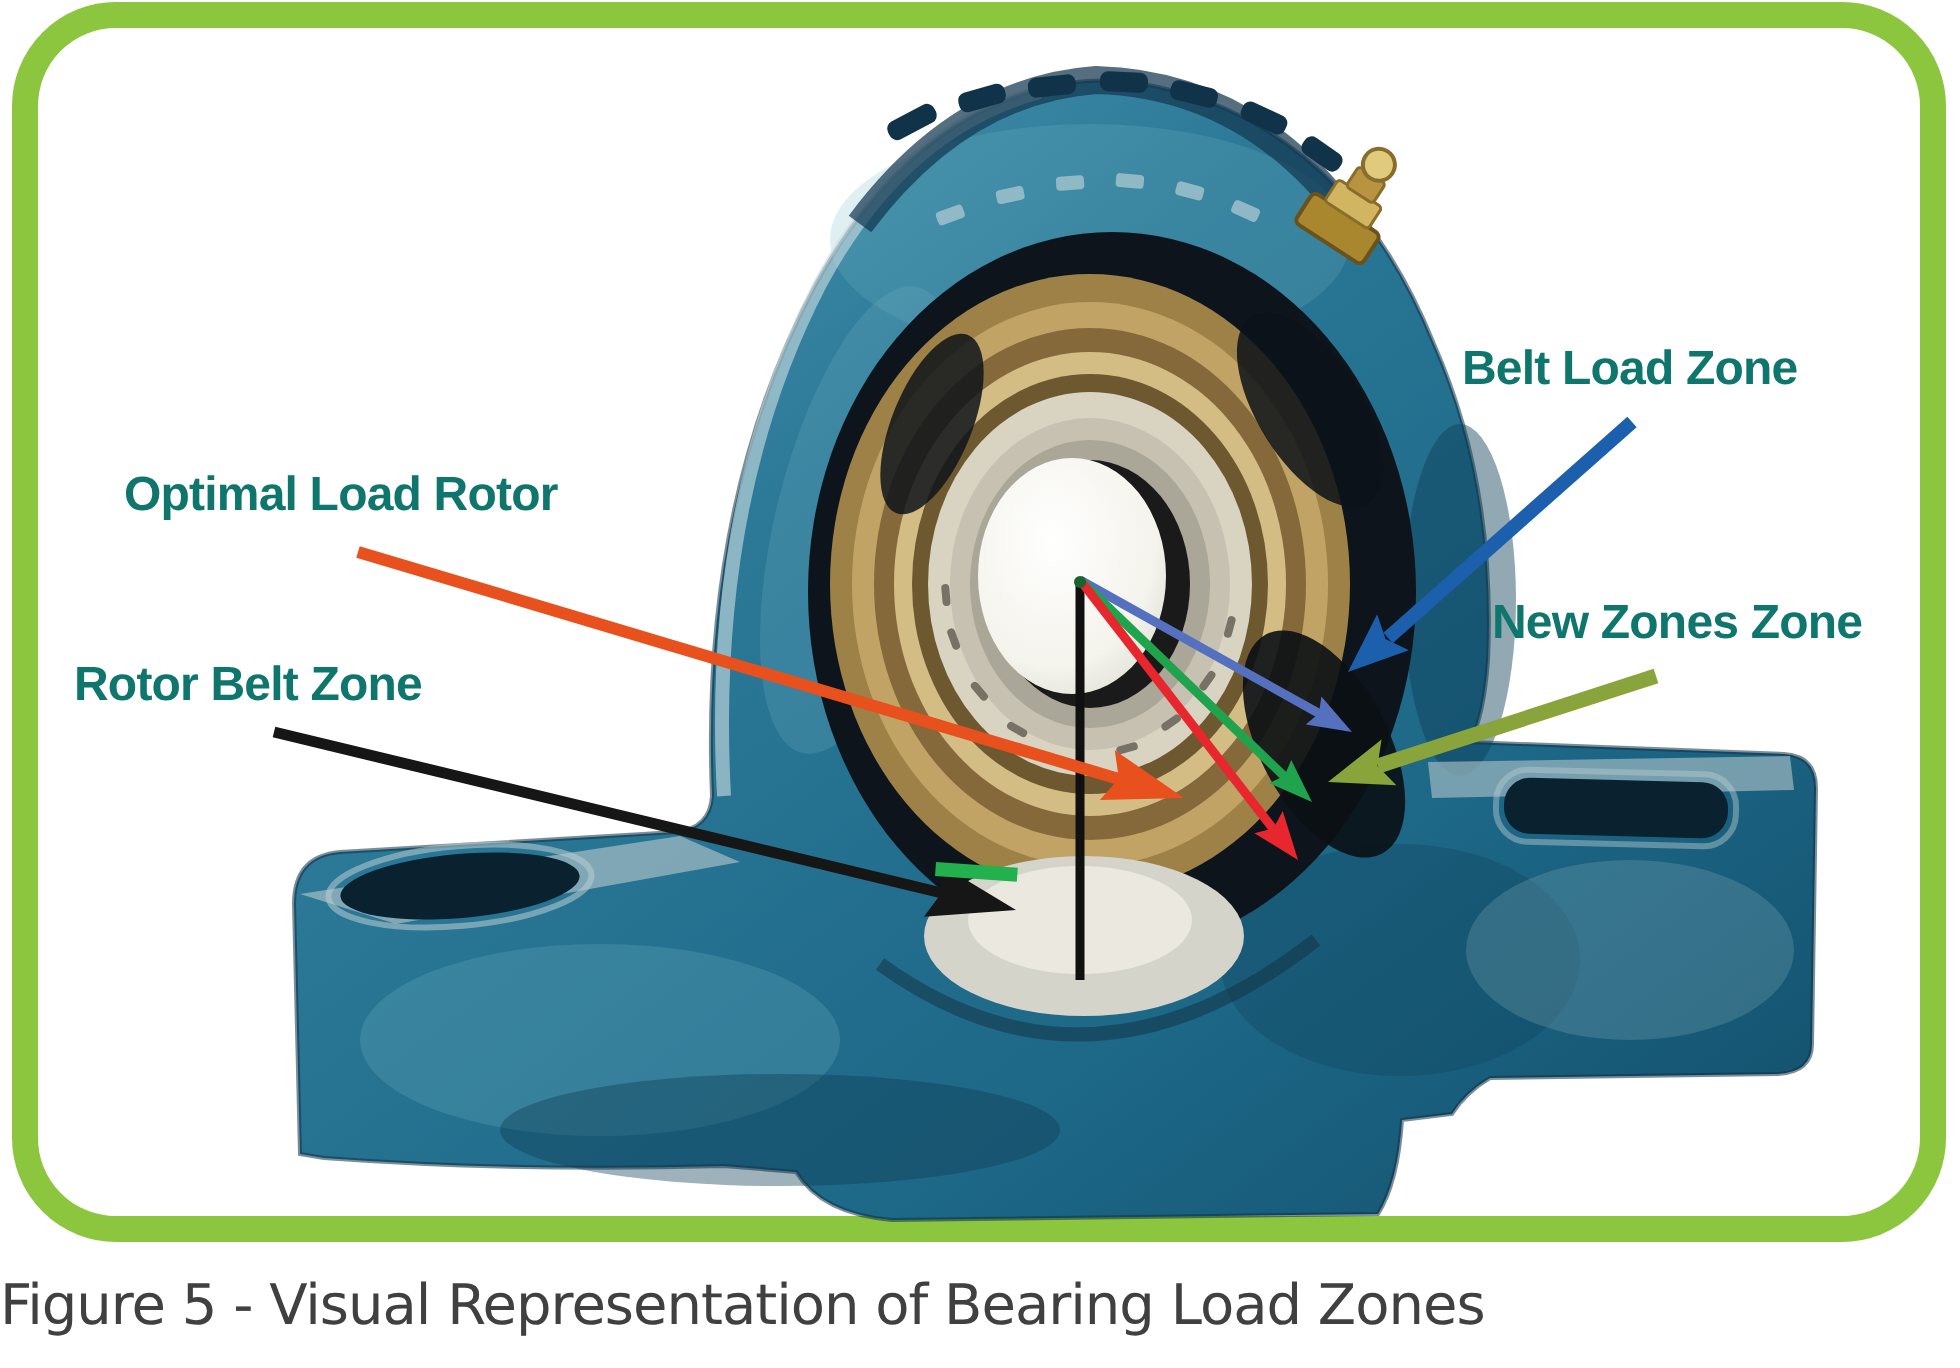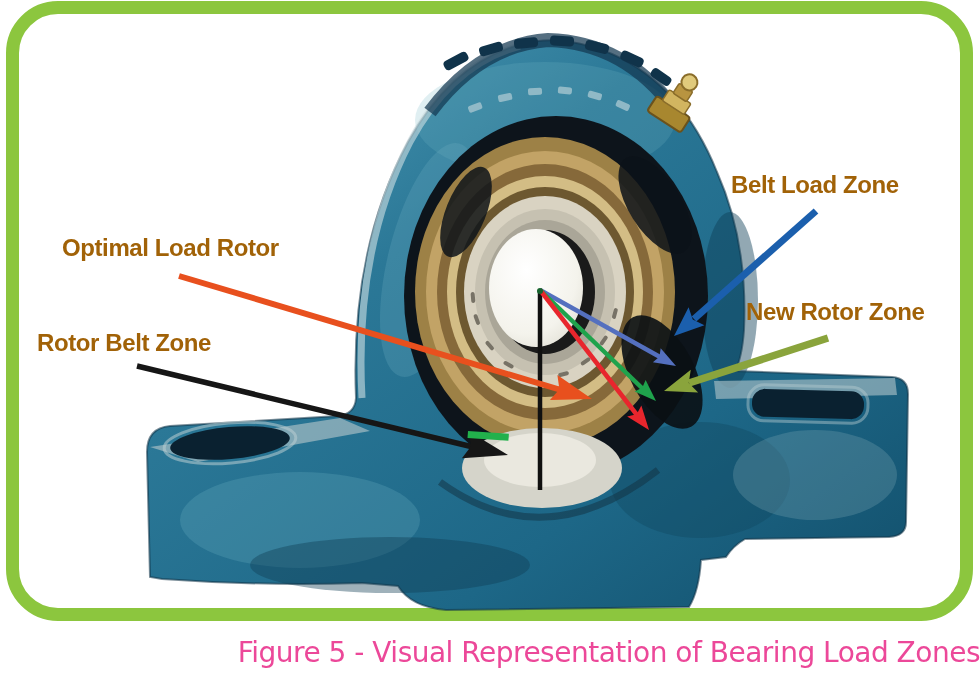--- a/index.html
+++ b/index.html
@@ -7,26 +7,26 @@
     width:980px;height:684px;position:relative;background:#ffffff;
     font-family:"Liberation Sans",sans-serif;overflow:hidden;
   }
   .frame{
     position:absolute;left:6px;top:1px;width:967px;height:620px;
     box-sizing:border-box;border:13px solid #8cc63e;border-radius:52px;
     background:transparent;
   }
   .stage{position:absolute;left:0;top:0;width:980px;height:684px;}
   .zone-label{
-    position:absolute;font-weight:bold;font-size:24px;color:#a16207;
+    position:absolute;font-weight:bold;font-size:24px;color:#0f766e;
     letter-spacing:-0.4px;white-space:nowrap;
   }
   .caption{
-    position:absolute;left:0;top:636px;width:980px;text-align:right;
-    font-family:"DejaVu Sans",sans-serif;font-size:28px;color:#ec4899;
+    position:absolute;left:0;top:636px;width:980px;text-align:left;
+    font-family:"DejaVu Sans",sans-serif;font-size:28px;color:#404040;
     letter-spacing:-0.5px;
   }
 </style>
 </head>
 <body>
 
 <div class="frame"></div>
 
 <svg class="stage" width="980" height="684" viewBox="0 0 980 684">
   <defs>
@@ -160,15 +160,15 @@
     <polygon points="0,0 -32,-12 -26,0 -32,12" transform="translate(664 391) rotate(162.1)" fill="#8aa43c"></polygon>
 
     <rect x="468" y="431" width="41" height="7" transform="rotate(4 468 431)" fill="#22b14c"></rect>
     <circle cx="540" cy="291" r="3" fill="#17642e"></circle>
   </g>
 </svg>
 
 <div class="zone-label" style="left:62px;top:234px">Optimal Load Rotor</div>
 <div class="zone-label" style="left:37px;top:329px">Rotor Belt Zone</div>
 <div class="zone-label" style="left:731px;top:171px">Belt Load Zone</div>
-<div class="zone-label" style="left:746px;top:298px">New Rotor Zone</div>
+<div class="zone-label" style="left:746px;top:298px">New Zones Zone</div>
 
 <div class="caption">Figure 5 - Visual Representation of Bearing Load Zones</div>
 
 </body></html>

